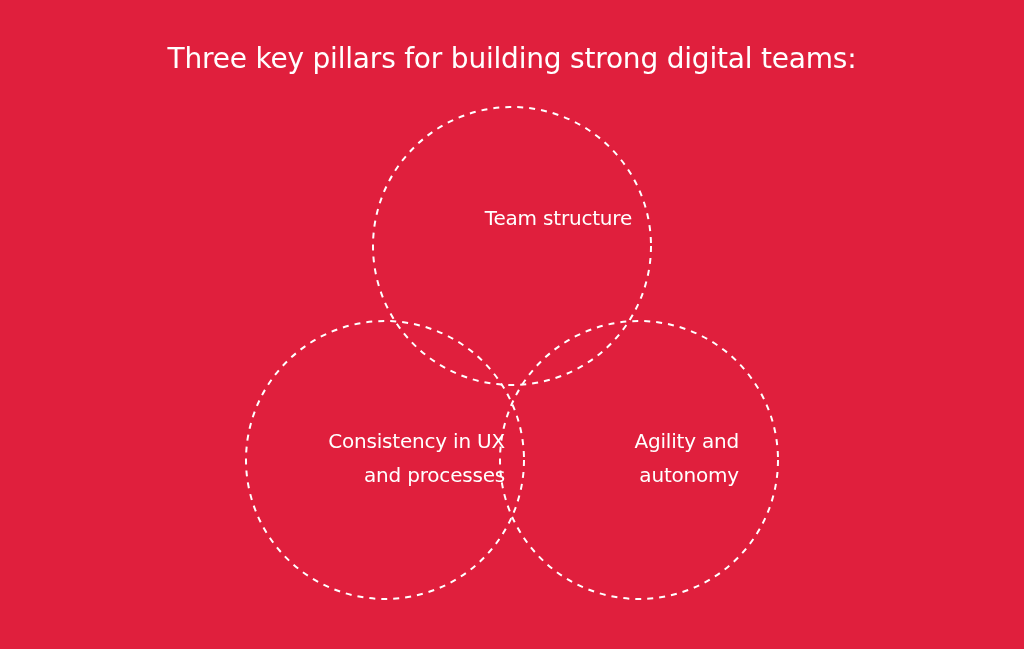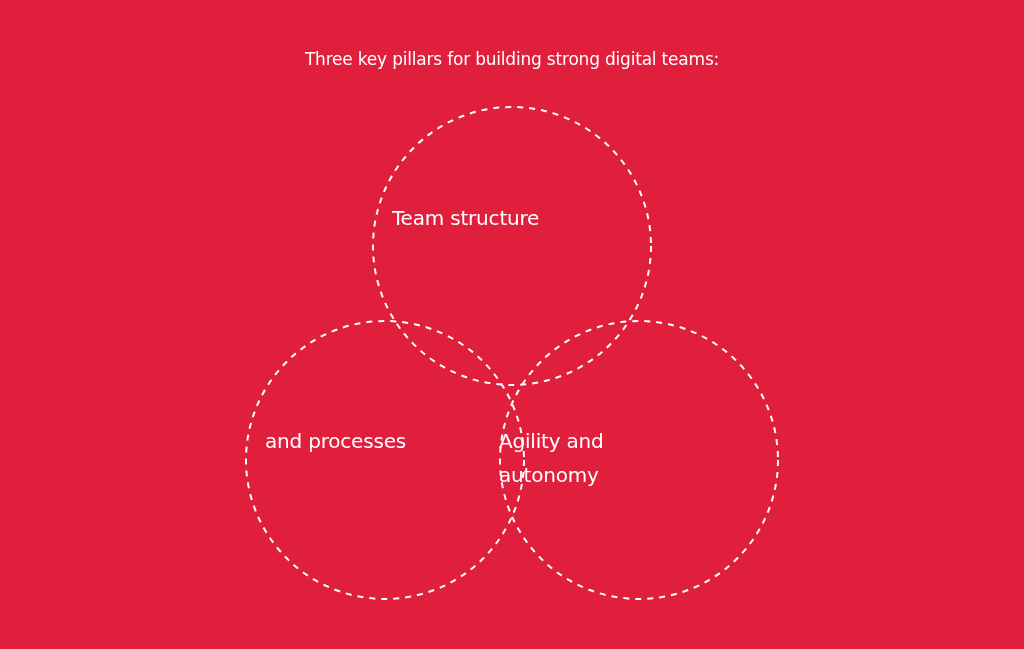--- a/index.html
+++ b/index.html
@@ -14,33 +14,33 @@
       overflow: hidden;
       font-family: "DejaVu Sans", sans-serif;
       color: #ffffff;
     }
     .title {
       position: absolute;
       left: 0;
       top: 44px;
       width: 1024px;
       text-align: center;
-      font-size: 17px;
+      font-size: 28px;
       letter-spacing: -0.2px;
       line-height: 30px;
     }
     svg.venn {
       position: absolute;
       left: 0;
       top: 0;
     }
     .label {
       position: absolute;
       width: 240px;
-      text-align: left;
+      text-align: right;
       font-size: 20px;
       line-height: 34px;
       letter-spacing: -0.2px;
     }
     .label span { display: block; }
   </style>
 </head>
 <body>
 
 <div class="title">Three key pillars for building strong digital teams:</div>
@@ -49,19 +49,20 @@
   <circle cx="512" cy="246" r="139" fill="none" stroke="#FFFFFF" stroke-width="2" stroke-dasharray="6 6"></circle>
   <circle cx="385" cy="460" r="139" fill="none" stroke="#FFFFFF" stroke-width="2" stroke-dasharray="6 6"></circle>
   <circle cx="639" cy="460" r="139" fill="none" stroke="#FFFFFF" stroke-width="2" stroke-dasharray="6 6"></circle>
 </svg>
 
 <div class="label" style="left:392px; top:201px;">
   <span>Team structure</span>
 </div>
 
 <div class="label" style="left:265px; top:424px;">
+  <span>Consistency in UX</span>
   <span>and processes</span>
 </div>
 
 <div class="label" style="left:499px; top:424px;">
   <span>Agility and</span>
   <span>autonomy</span>
 </div>
 
 </body></html>

